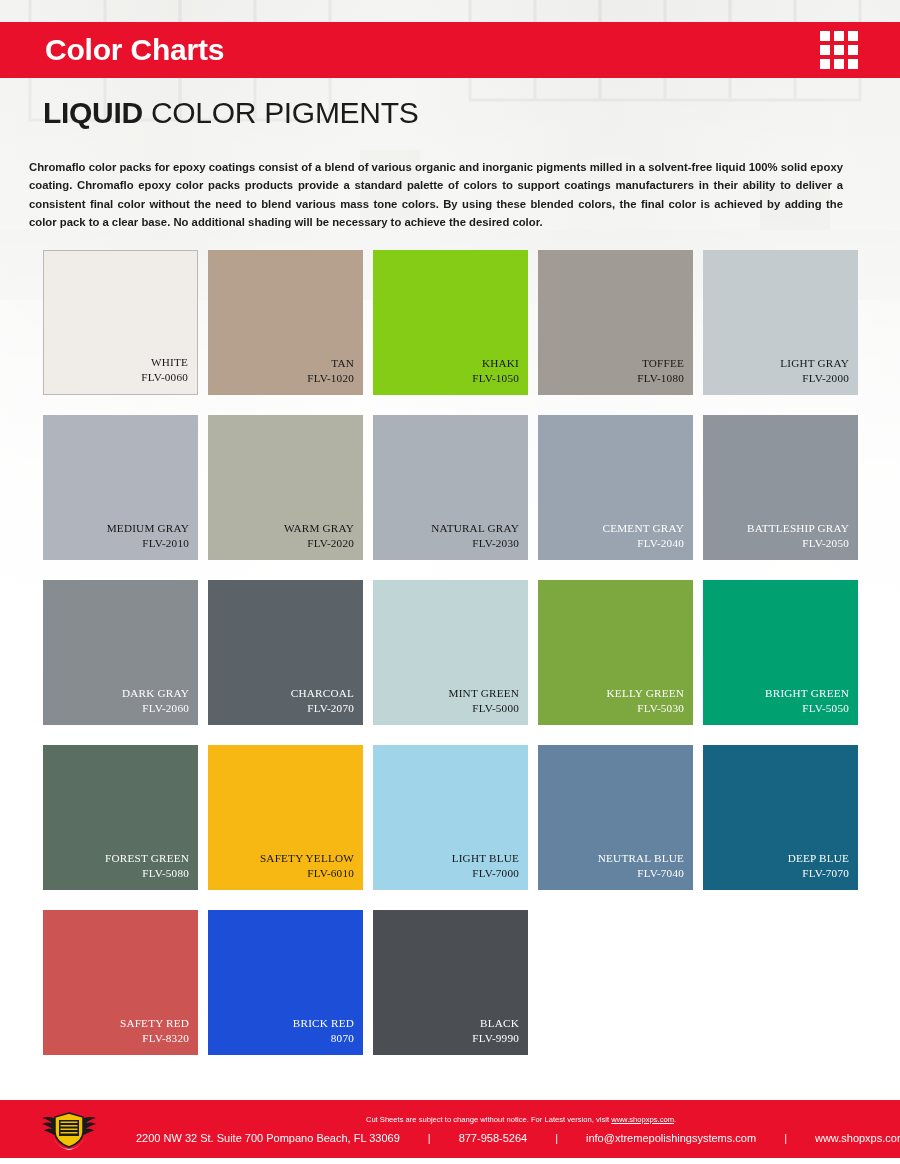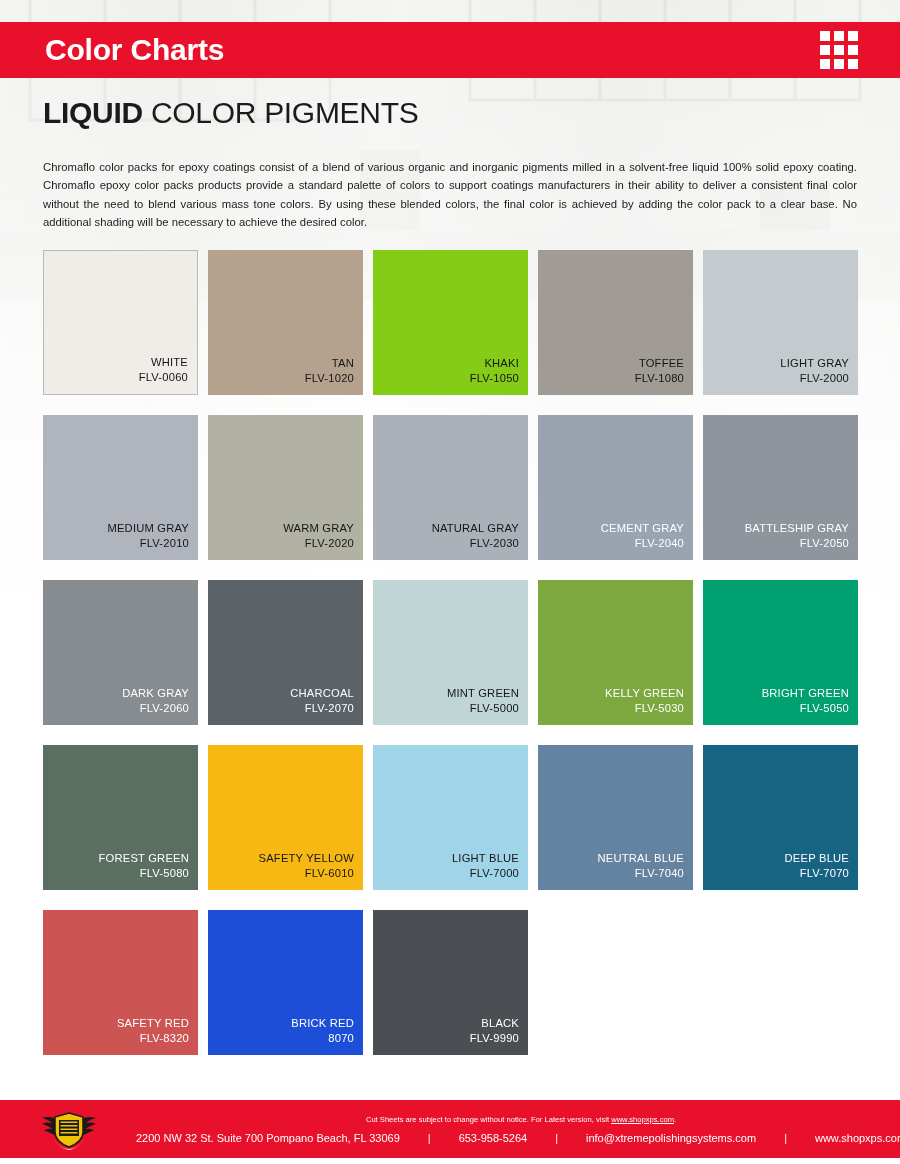--- a/index.html
+++ b/index.html
@@ -103,27 +103,28 @@
   .headline .strong {
     font-weight: bold;
   }
   .headline .light {
     font-weight: normal;
   }
 
   
   .description {
     position: absolute;
-    left: 43px;
+    left: 29px;
     top: 158px;
     width: 814px;
     font-size: 11.3px;
     line-height: 1.62;
     color: #1c1c1c;
     text-align: justify;
+    font-weight: bold;
   }
 
   
   .swatch-grid {
     position: absolute;
     left: 43px;
     top: 250px;
     width: 818px;
     display: grid;
     grid-template-columns: repeat(5, 155px);
@@ -132,20 +133,21 @@
     row-gap: 20px;
   }
   .swatch {
     position: relative;
     box-sizing: border-box;
     display: flex;
     flex-direction: column;
     justify-content: flex-end;
     align-items: flex-end;
     padding: 0 9px 9px 8px;
+    font-family: Liberation Serif, serif;
   }
   .swatch.bordered {
     border: 1px solid #b9b9b9;
   }
   .swatch-name {
     font-size: 11.2px;
     line-height: 1.35;
     letter-spacing: 0.2px;
     text-align: right;
   }
@@ -396,21 +398,21 @@
         </svg>
       </div>
 
       <div class="footer-texts">
         <div class="footer-notice">
           <span>Cut Sheets are subject to change without notice. For Latest version, visit </span><u>www.shopxps.com</u><span>.</span>
         </div>
         <div class="footer-contact">
           <span class="item">2200 NW 32 St. Suite 700 Pompano Beach, FL 33069</span>
           <span class="sep">|</span>
-          <span class="item">653-958-5264</span>
+          <span class="item">877-958-5264</span>
           <span class="sep">|</span>
           <span class="item">info@xtremepolishingsystems.com</span>
           <span class="sep">|</span>
           <span class="item">www.shopxps.com</span>
         </div>
       </div>
 
       <div class="footer-grid">
         <i></i>
         <i></i>

